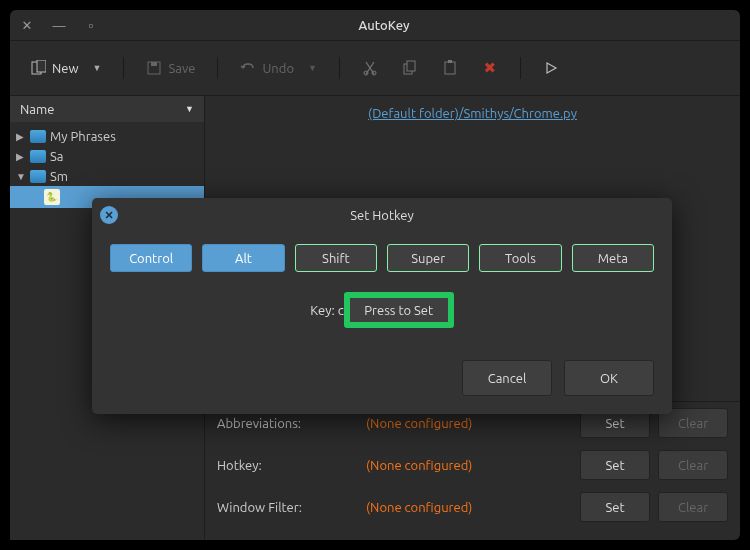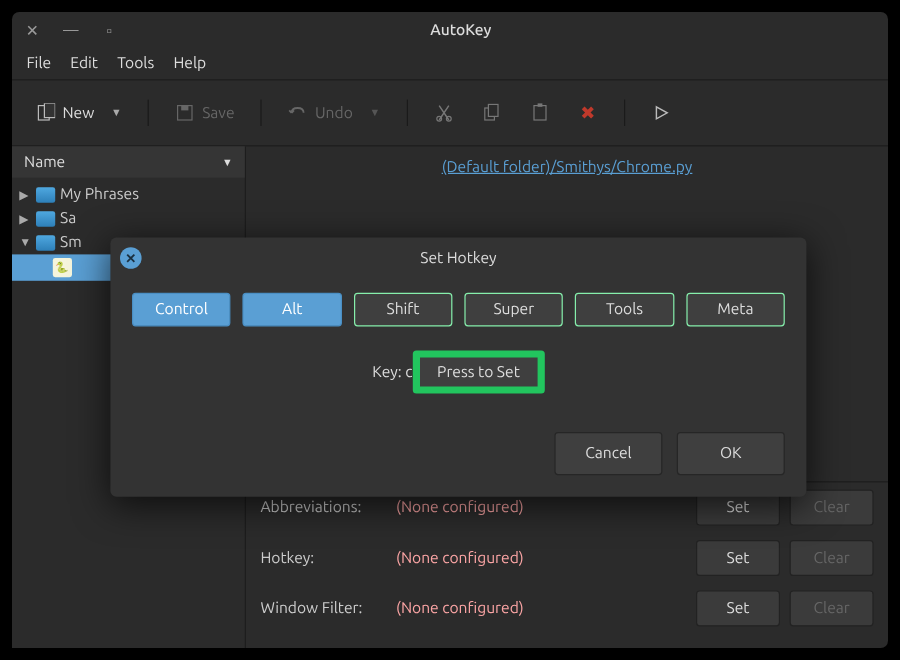--- a/index.html
+++ b/index.html
@@ -25,21 +25,21 @@
   .tree-caret { width:10px; color:#aaa; font-size:10px;}
   .folder-icon { width:16px; height:13px; background:linear-gradient(#4fa8e0,#2d7fb8); border-radius:2px; display:inline-block;}
   .py-icon { width:16px; height:16px; background:#f5f5dc; border-radius:2px; display:inline-flex; align-items:center; justify-content:center; font-size:9px;color:#356;}
   .content { flex:1; display:flex; flex-direction:column; }
   .breadcrumb { text-align:center; padding:10px; }
   .breadcrumb a { color:#5a9fd4; text-decoration:underline; font-size:13px; }
   .editor { flex:1; margin:0 12px; }
   .props { border-top:1px solid #1d1d1d; padding:0 12px 12px;}
   .prop-row { display:flex; align-items:center; height:42px; gap:8px;}
   .prop-label { width:105px; color:#ccc;}
-  .prop-val { flex:1; color:#fca5a5;}
+  .prop-val { flex:1; color:#f97316;margin-left:36px;}
   .prop-btn { width:70px; height:30px; background:#3b3b3b; border:1px solid #222; color:#ddd; border-radius:3px; display:flex; align-items:center; justify-content:center; cursor:pointer;}
   .prop-btn.dis { color:#666; }
 
   
   .dialog { position:absolute; left:92px; top:198px; width:580px; background:#333; border-radius:5px; box-shadow:0 6px 30px rgba(0,0,0,0.7); color:#ddd;}
   .dlg-title { height:34px; display:flex; align-items:center; position:relative;}
   .dlg-close { position:absolute; left:8px; top:8px; width:18px; height:18px; background:#5a9fd4; border-radius:50%; display:flex; align-items:center; justify-content:center; color:#1a3040; font-size:11px; cursor:pointer; font-weight:bold;}
   .dlg-title-text { flex:1; text-align:center; font-size:13px;}
   .dlg-body { padding:12px 18px 6px;}
   .mod-row { display:flex; gap:10px; margin-bottom:20px;}
@@ -58,26 +58,20 @@
   <div class="titlebar">
     <div class="win-btns">
       <span class="win-btn">✕</span>
       <span class="win-btn">—</span>
       <span class="win-btn">▫</span>
     </div>
     <div class="win-title">AutoKey</div>
     <div style="width:60px"></div>
   </div>
 
-  <div class="menubar">
-    <span>File</span>
-    <span>Edit</span>
-    <span>Tools</span>
-    <span>Help</span>
-  </div>
 
   <div class="toolbar">
     <div class="tb-btn">
       <span class="tb-icon">
         <svg width="16" height="16" viewBox="0 0 16 16">
             <rect x="2" y="2" width="9" height="12" fill="none" stroke="#bbb"></rect>
             <rect x="7" y="0" width="9" height="12" fill="#333" stroke="#bbb"></rect>
           </svg>
       </span>
       <span>New</span>

